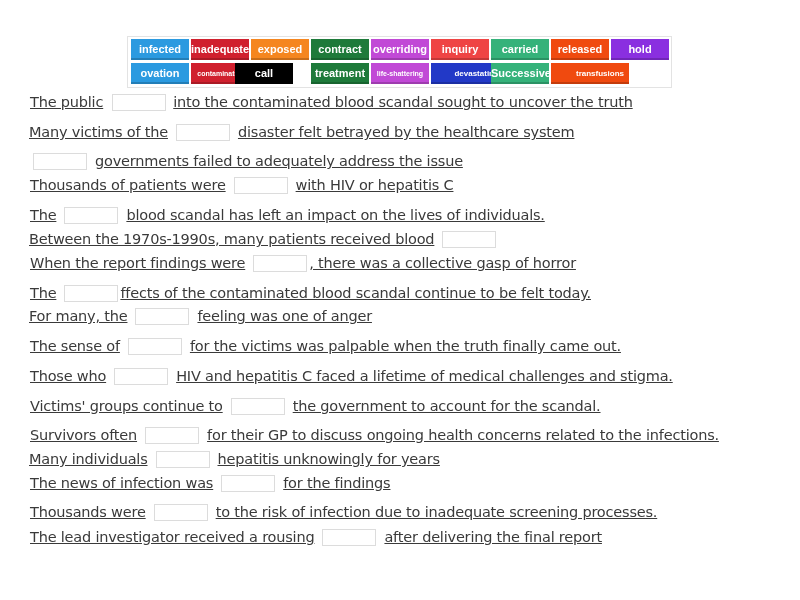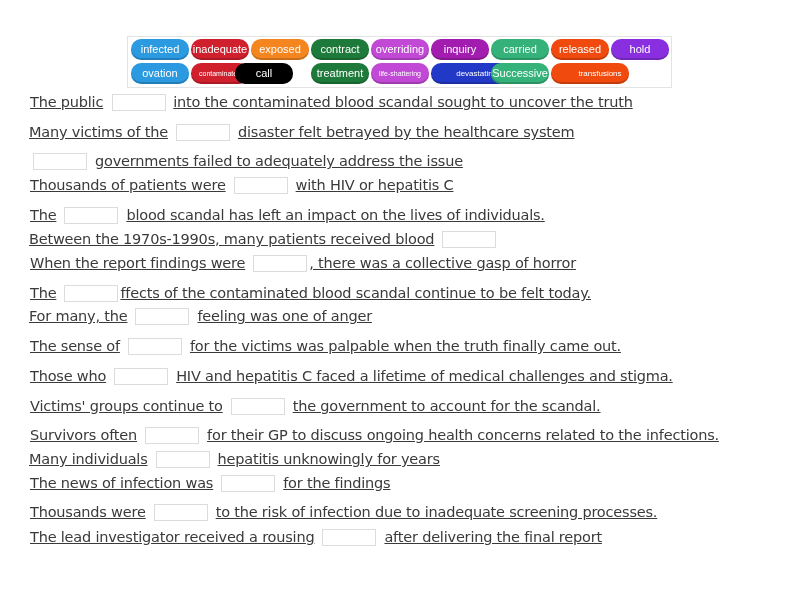--- a/index.html
+++ b/index.html
@@ -5,22 +5,22 @@
   html, body { margin: 0; padding: 0; }
   body {
     width: 800px; height: 600px; background: #ffffff; position: relative; overflow: hidden;
     font-family: "DejaVu Sans", sans-serif; color: #333333;
   }
   .word-bank {
     position: absolute; left: 127px; top: 36px; width: 545px; height: 52px;
     border: 1px solid #e3e3e3; background: #ffffff; box-sizing: border-box;
   }
   .tile {
-    position: absolute; width: 58px; height: 21px; border-radius: 10px;
-    color: #ffffff; font-family: "Liberation Sans", sans-serif; font-weight: normal;
+    position: absolute; width: 58px; height: 21px; border-radius: 0;
+    color: #ffffff; font-family: "Liberation Sans", sans-serif; font-weight: bold;
     font-size: 11px; line-height: 21px; text-align: center; white-space: nowrap; overflow: hidden;
     cursor: grab; box-shadow: inset 0 -2px 0 rgba(0,0,0,0.18);
   }
   .tile.small { font-size: 8px; padding-left: 20px; }
   .tile.tiny { font-size: 7px; }
   .sentence {
     position: absolute; left: 0; font-size: 14.5px; white-space: nowrap; color: #3a3a3a;
     font-family: "DejaVu Sans", sans-serif; letter-spacing: -0.2px;
   }
   .sentence span { display: inline-block; vertical-align: middle; text-decoration: underline; }
@@ -32,21 +32,21 @@
 </head>
 <body>
 
 <div class="word-bank">
 
   <div class="tile" style="left:3px;top:2px;background:#2b9ae0">infected</div>
   <div class="tile" style="left:63px;top:2px;background:#d0202e">inadequate</div>
   <div class="tile" style="left:123px;top:2px;background:#f5861f">exposed</div>
   <div class="tile" style="left:183px;top:2px;background:#1e7a3a">contract</div>
   <div class="tile" style="left:243px;top:2px;background:#c149d6">overriding</div>
-  <div class="tile" style="left:303px;top:2px;background:#a21caf">inquiry</div>
+  <div class="tile" style="left:303px;top:2px;background:#ef4444">inquiry</div>
   <div class="tile" style="left:363px;top:2px;background:#35b27a">carried</div>
   <div class="tile" style="left:423px;top:2px;background:#f04a0f">released</div>
   <div class="tile" style="left:483px;top:2px;background:#8a2fe0">hold</div>
 
   <div class="tile" style="left:3px;top:26px;background:#2b9ae0">ovation</div>
   <div class="tile tiny" style="left:63px;top:26px;background:#d0202e">contaminated</div>
   <div class="tile" style="left:107px;top:26px;background:#000000">call</div>
   <div class="tile" style="left:183px;top:26px;background:#1e7a3a">treatment</div>
   <div class="tile tiny" style="left:243px;top:26px;background:#c149d6">life-shattering</div>
   <div class="tile small" style="left:303px;top:26px;background:#2239c7">devastating e</div>

